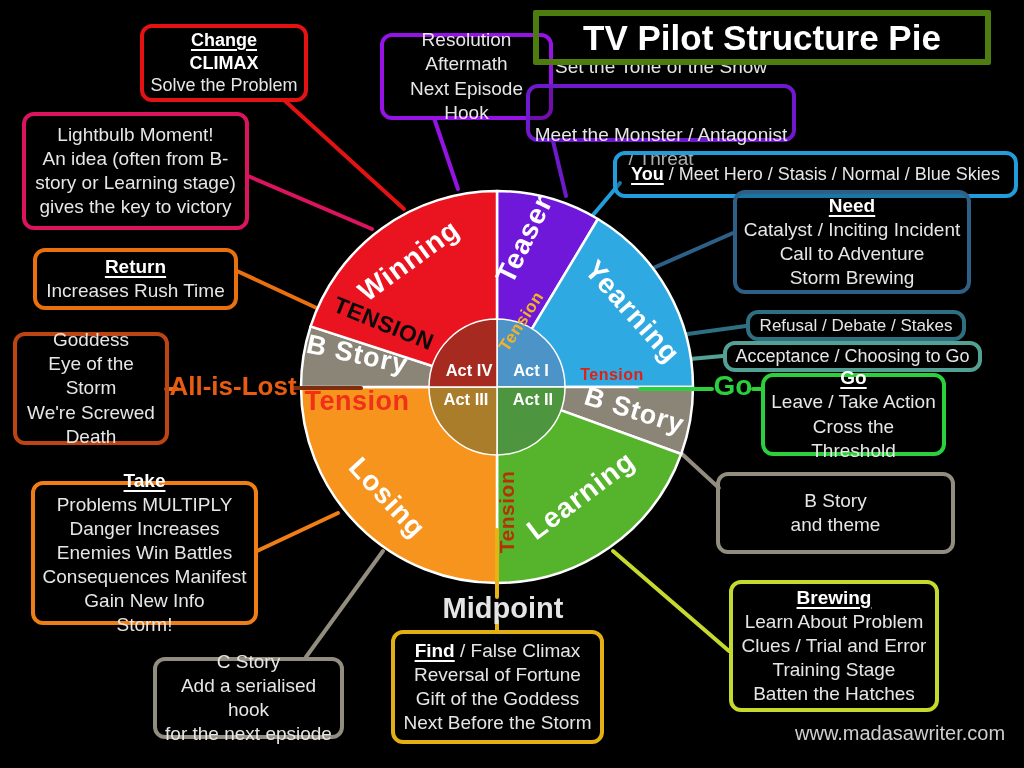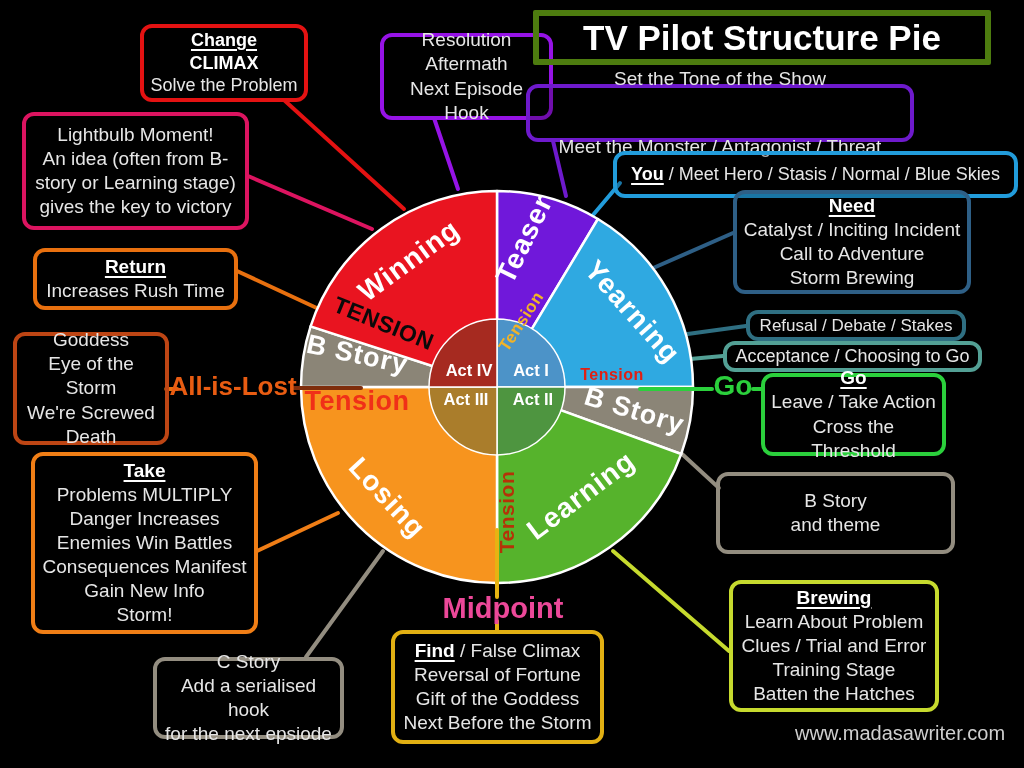--- a/index.html
+++ b/index.html
@@ -76,21 +76,21 @@
       <div class="callout" style="left: 140px; top: 24px; width: 168px; height: 78px; border-color: rgb(228, 18, 18); font-size: 18px;">
         <div><span class="hd">Change</span></div>
         <div class="bold-line">CLIMAX</div>
         <div>Solve the Problem</div>
       </div>
       <div class="callout" style="left: 332px; top: 33px; width: 173px; height: 87px; border-color: rgb(150, 19, 230); margin-left: 48px;">
         <div>Resolution</div>
         <div>Aftermath</div>
         <div>Next Episode Hook</div>
       </div>
-      <div class="callout" style="left: 526px; top: 84px; width: 388px; height: 58px; border-color: rgb(110, 26, 204); gap: 44px;">
+      <div class="callout" style="left: 526px; top: 84px; width: 270px; height: 58px; border-color: rgb(110, 26, 204); gap: 44px;">
         <div>Set the Tone of the Show</div>
         <div>Meet the Monster / Antagonist / Threat</div>
       </div>
       <div class="callout" style="left: 613px; top: 151px; width: 405px; height: 47px; border-color: rgb(34, 156, 219); font-size: 18px;">
         <div><span class="hd">You</span> / Meet Hero / Stasis / Normal / Blue Skies</div>
       </div>
       <div class="callout" style="left: 733px; top: 190px; width: 238px; height: 104px; border-color: rgb(46, 95, 134);">
         <div><span class="hd">Need</span></div>
         <div>Catalyst / Inciting Incident</div>
         <div>Call to Adventure</div>
@@ -122,21 +122,21 @@
         <div><span class="hd">Find</span> / False Climax</div>
         <div>Reversal of Fortune</div>
         <div>Gift of the Goddess</div>
         <div>Next Before the Storm</div>
       </div>
       <div class="callout" style="left: 153px; top: 657px; width: 191px; height: 82px; border-color: rgb(147, 141, 128);">
         <div>C Story</div>
         <div>Add a serialised hook</div>
         <div>for the next epsiode</div>
       </div>
-      <div class="callout" style="left: 31px; top: 452px; width: 227px; height: 182px; border-color: rgb(240, 126, 22);">
+      <div class="callout" style="left: 31px; top: 481px; width: 227px; height: 144px; border-color: rgb(240, 126, 22);">
         <div><span class="hd">Take</span></div>
         <div>Problems MULTIPLY</div>
         <div>Danger Increases</div>
         <div>Enemies Win Battles</div>
         <div>Consequences Manifest</div>
         <div>Gain New Info</div>
         <div>Storm!</div>
       </div>
       <div class="callout" style="left: 13px; top: 332px; width: 156px; height: 113px; border-color: rgb(189, 69, 20);">
         <div>Goddess</div>
@@ -149,19 +149,19 @@
         <div>Increases Rush Time</div>
       </div>
       <div class="callout" style="left: 22px; top: 112px; width: 227px; height: 118px; border-color: rgb(220, 20, 96);">
         <div>Lightbulb Moment!</div>
         <div>An idea (often from B-</div>
         <div>story or Learning stage)</div>
         <div>gives the key to victory</div>
       </div>
       <div class="flabel" style="left: 233px; top: 386px; color: rgb(232, 92, 18); font-size: 26px;">All-is-Lost</div>
       <div class="flabel" style="left: 733px; top: 386px; color: rgb(43, 208, 60); font-size: 28px;">Go</div>
-      <div class="flabel" style="left: 503px; top: 608px; color: #ec4899; font-size: 29px;">Midpoint</div>
+      <div class="flabel" style="left: 503px; top: 608px; color: #e5e5e5; font-size: 29px;">Midpoint</div>
     </div>
   <div id="title-box" style="left: 533px; top: 10px; width: 458px; height: 55px; font-size: 35px;">
     <span>TV Pilot Structure Pie</span>
   </div>
   <div id="site-url" style="left: 795px; top: 722px; font-size: 20px;">www.madasawriter.com</div>
 </div>
 
 </body></html>

